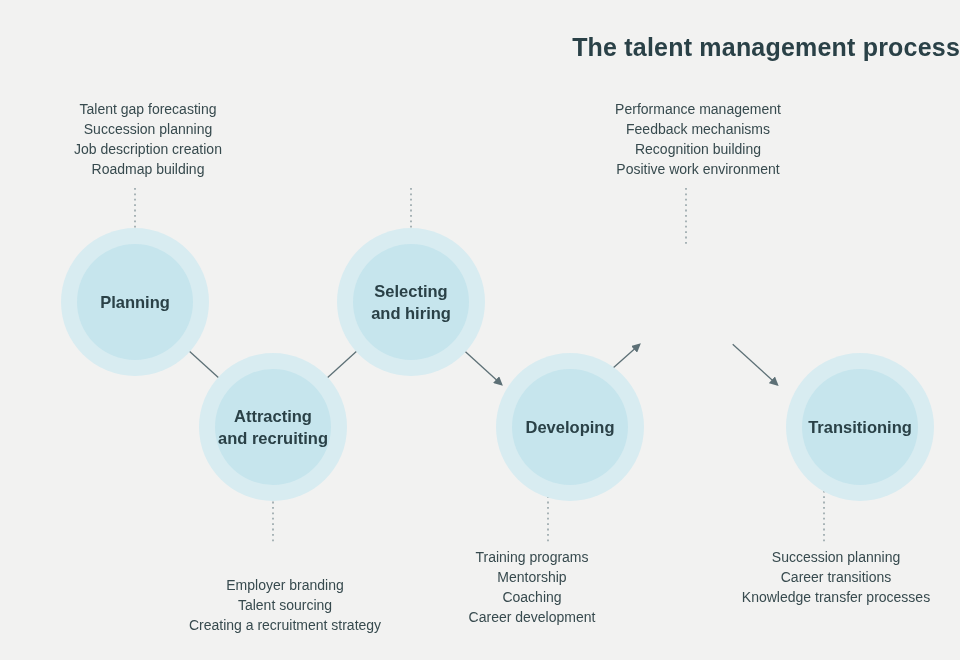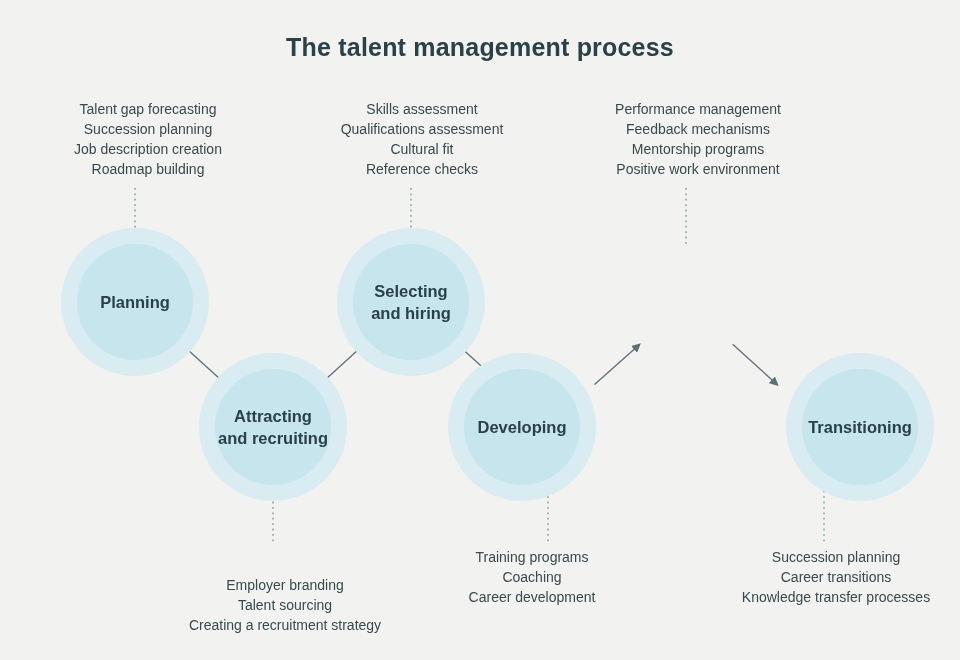--- a/index.html
+++ b/index.html
@@ -19,21 +19,21 @@
     overflow:hidden;
   }
   .canvas{
     position:relative;
     width:960px;height:660px;
     background:var(--bg-color);
   }
   .title{
     position:absolute;
     top:33px;left:0;width:960px;
-    text-align:center;
+    text-align:right;
     font-size:25px;
     font-weight:700;
     letter-spacing:.2px;
     color:var(--heading-color);
   }
   .connectors{
     position:absolute;
     inset:0;
     width:960px;height:660px;
     pointer-events:none;
@@ -135,46 +135,41 @@
     <div class="inner"></div>
     <div class="stage-label">Attracting
 and recruiting</div>
   </div>
   <div class="item-list" style="left:273px;top:575px">
     <div class="list-item">Employer branding</div>
     <div class="list-item">Talent sourcing</div>
     <div class="list-item">Creating a recruitment strategy</div>
   </div>
 
-  <div class="item-list" style="left:410px;top:99px">
-    <div class="list-item">Skills assessment</div>
-    <div class="list-item">Qualifications assessment</div>
-    <div class="list-item">Cultural fit</div>
-    <div class="list-item">Reference checks</div>
-  </div>
   <div class="stage-circle" style="left:337px;top:228px">
     <div class="inner"></div>
     <div class="stage-label">Selecting
 and hiring</div>
   </div>
 
-  <div class="stage-circle" style="left:448px;top:353px">
+  <div class="stage-circle" style="left:496px;top:353px">
     <div class="inner"></div>
     <div class="stage-label">Developing</div>
   </div>
   <div class="item-list" style="left:520px;top:547px">
     <div class="list-item">Training programs</div>
+    <div class="list-item">Mentorship</div>
     <div class="list-item">Coaching</div>
     <div class="list-item">Career development</div>
   </div>
 
   <div class="item-list" style="left:686px;top:99px">
     <div class="list-item">Performance management</div>
     <div class="list-item">Feedback mechanisms</div>
-    <div class="list-item">Mentorship programs</div>
+    <div class="list-item">Recognition building</div>
     <div class="list-item">Positive work environment</div>
   </div>
 
   <div class="stage-circle" style="left:786px;top:353px">
     <div class="inner"></div>
     <div class="stage-label">Transitioning</div>
   </div>
   <div class="item-list" style="left:824px;top:547px">
     <div class="list-item">Succession planning</div>
     <div class="list-item">Career transitions</div>

